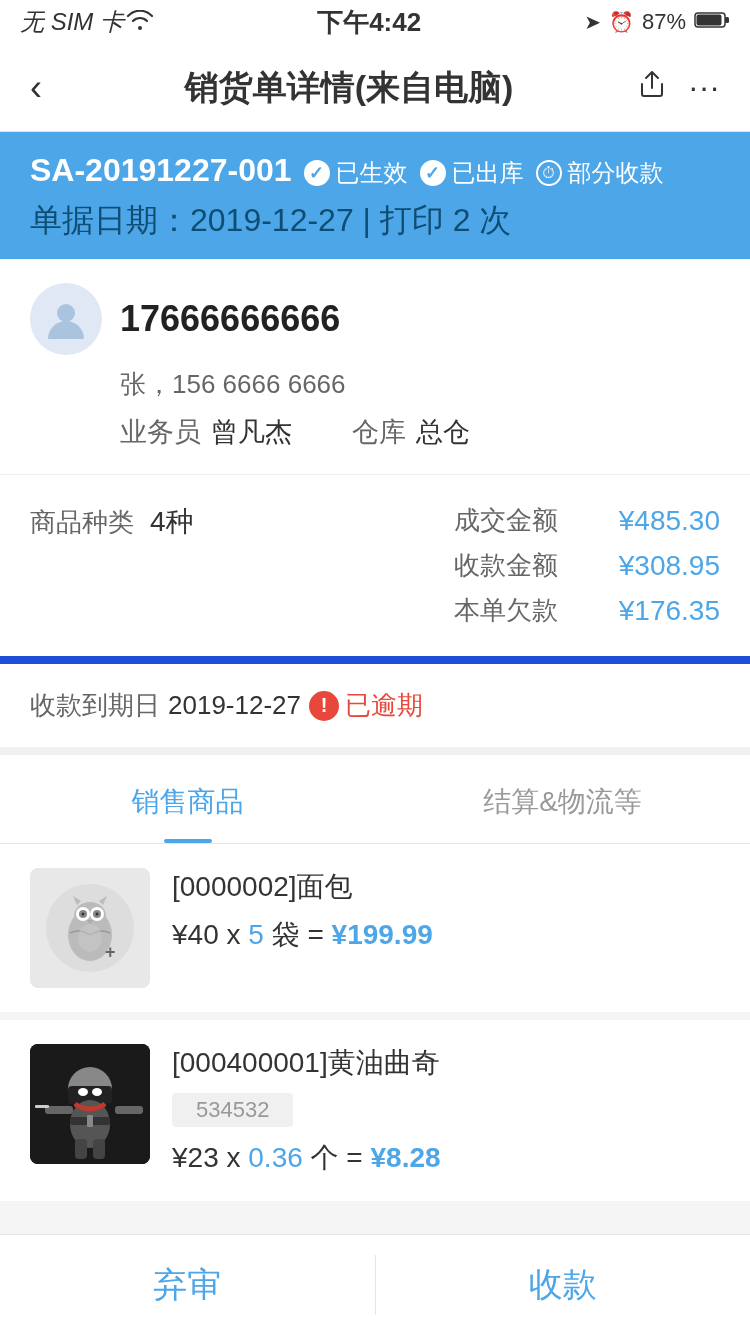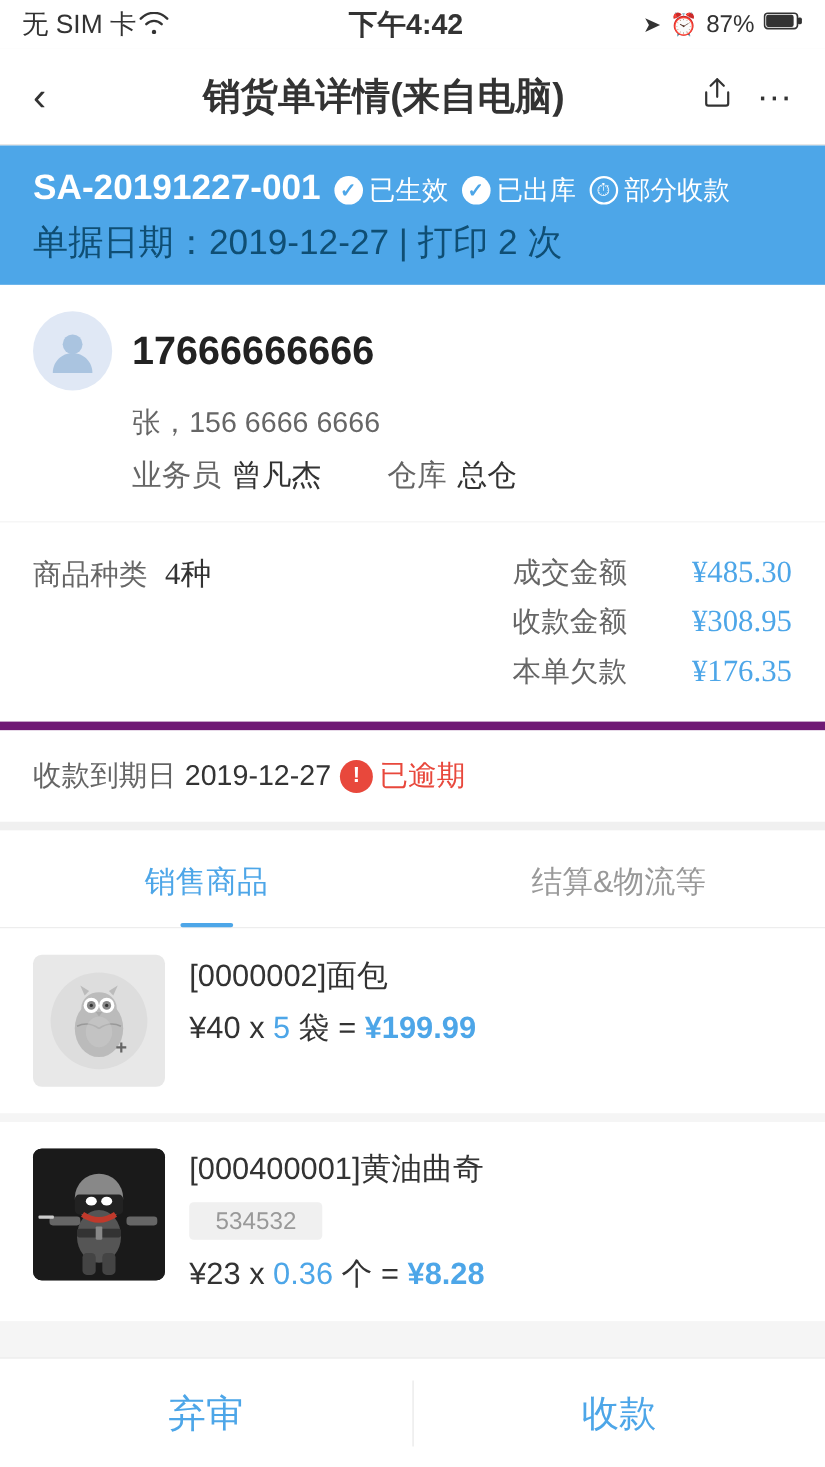--- a/index.html
+++ b/index.html
@@ -17,21 +17,21 @@
     .status-bar {
       background: #fff;
       height: 44px;
       display: flex;
       align-items: center;
       justify-content: space-between;
       padding: 0 20px;
       font-size: 24px;
       font-weight: 500;
     }
-    .status-left { display: flex; align-items: flex-end; gap: 2px; }
+    .status-left { display: flex; align-items: center; gap: 2px; font-style: italic; }
     .status-center { font-size: 26px; font-weight: 600; }
     .status-right { display: flex; align-items: center; gap: 8px; font-size: 24px; }
 
     
     .nav-bar {
       background: #fff;
       height: 88px;
       display: flex;
       align-items: center;
       padding: 0 30px;
@@ -157,22 +157,21 @@
       font-size: 27px;
       color: #666;
     }
     .customer-meta-item { display: flex; align-items: center; gap: 10px; }
     .customer-meta-value { color: #333; }
 
     
     .stats-section {
       background: #fff;
       padding: 28px 30px;
-      border-bottom: 8px solid #701a75;
-      font-family: Liberation Serif, serif;
+      border-bottom: 8px solid #1d4ed8;
     }
     .stats-row {
       display: flex;
       justify-content: space-between;
       align-items: flex-start;
     }
     .stats-left {
       display: flex;
       align-items: center;
       gap: 16px;
@@ -185,21 +184,21 @@
     }
     .stats-right {
       display: flex;
       flex-direction: column;
       align-items: flex-end;
       gap: 10px;
     }
     .stats-item {
       display: flex;
       align-items: center;
-      gap: 20px;
+      gap: 32px;
       font-size: 26px;
       color: #666;
     }
     .stats-amount {
       font-size: 28px;
       color: #4da6e8;
       min-width: 130px;
       text-align: right;
     }
 

